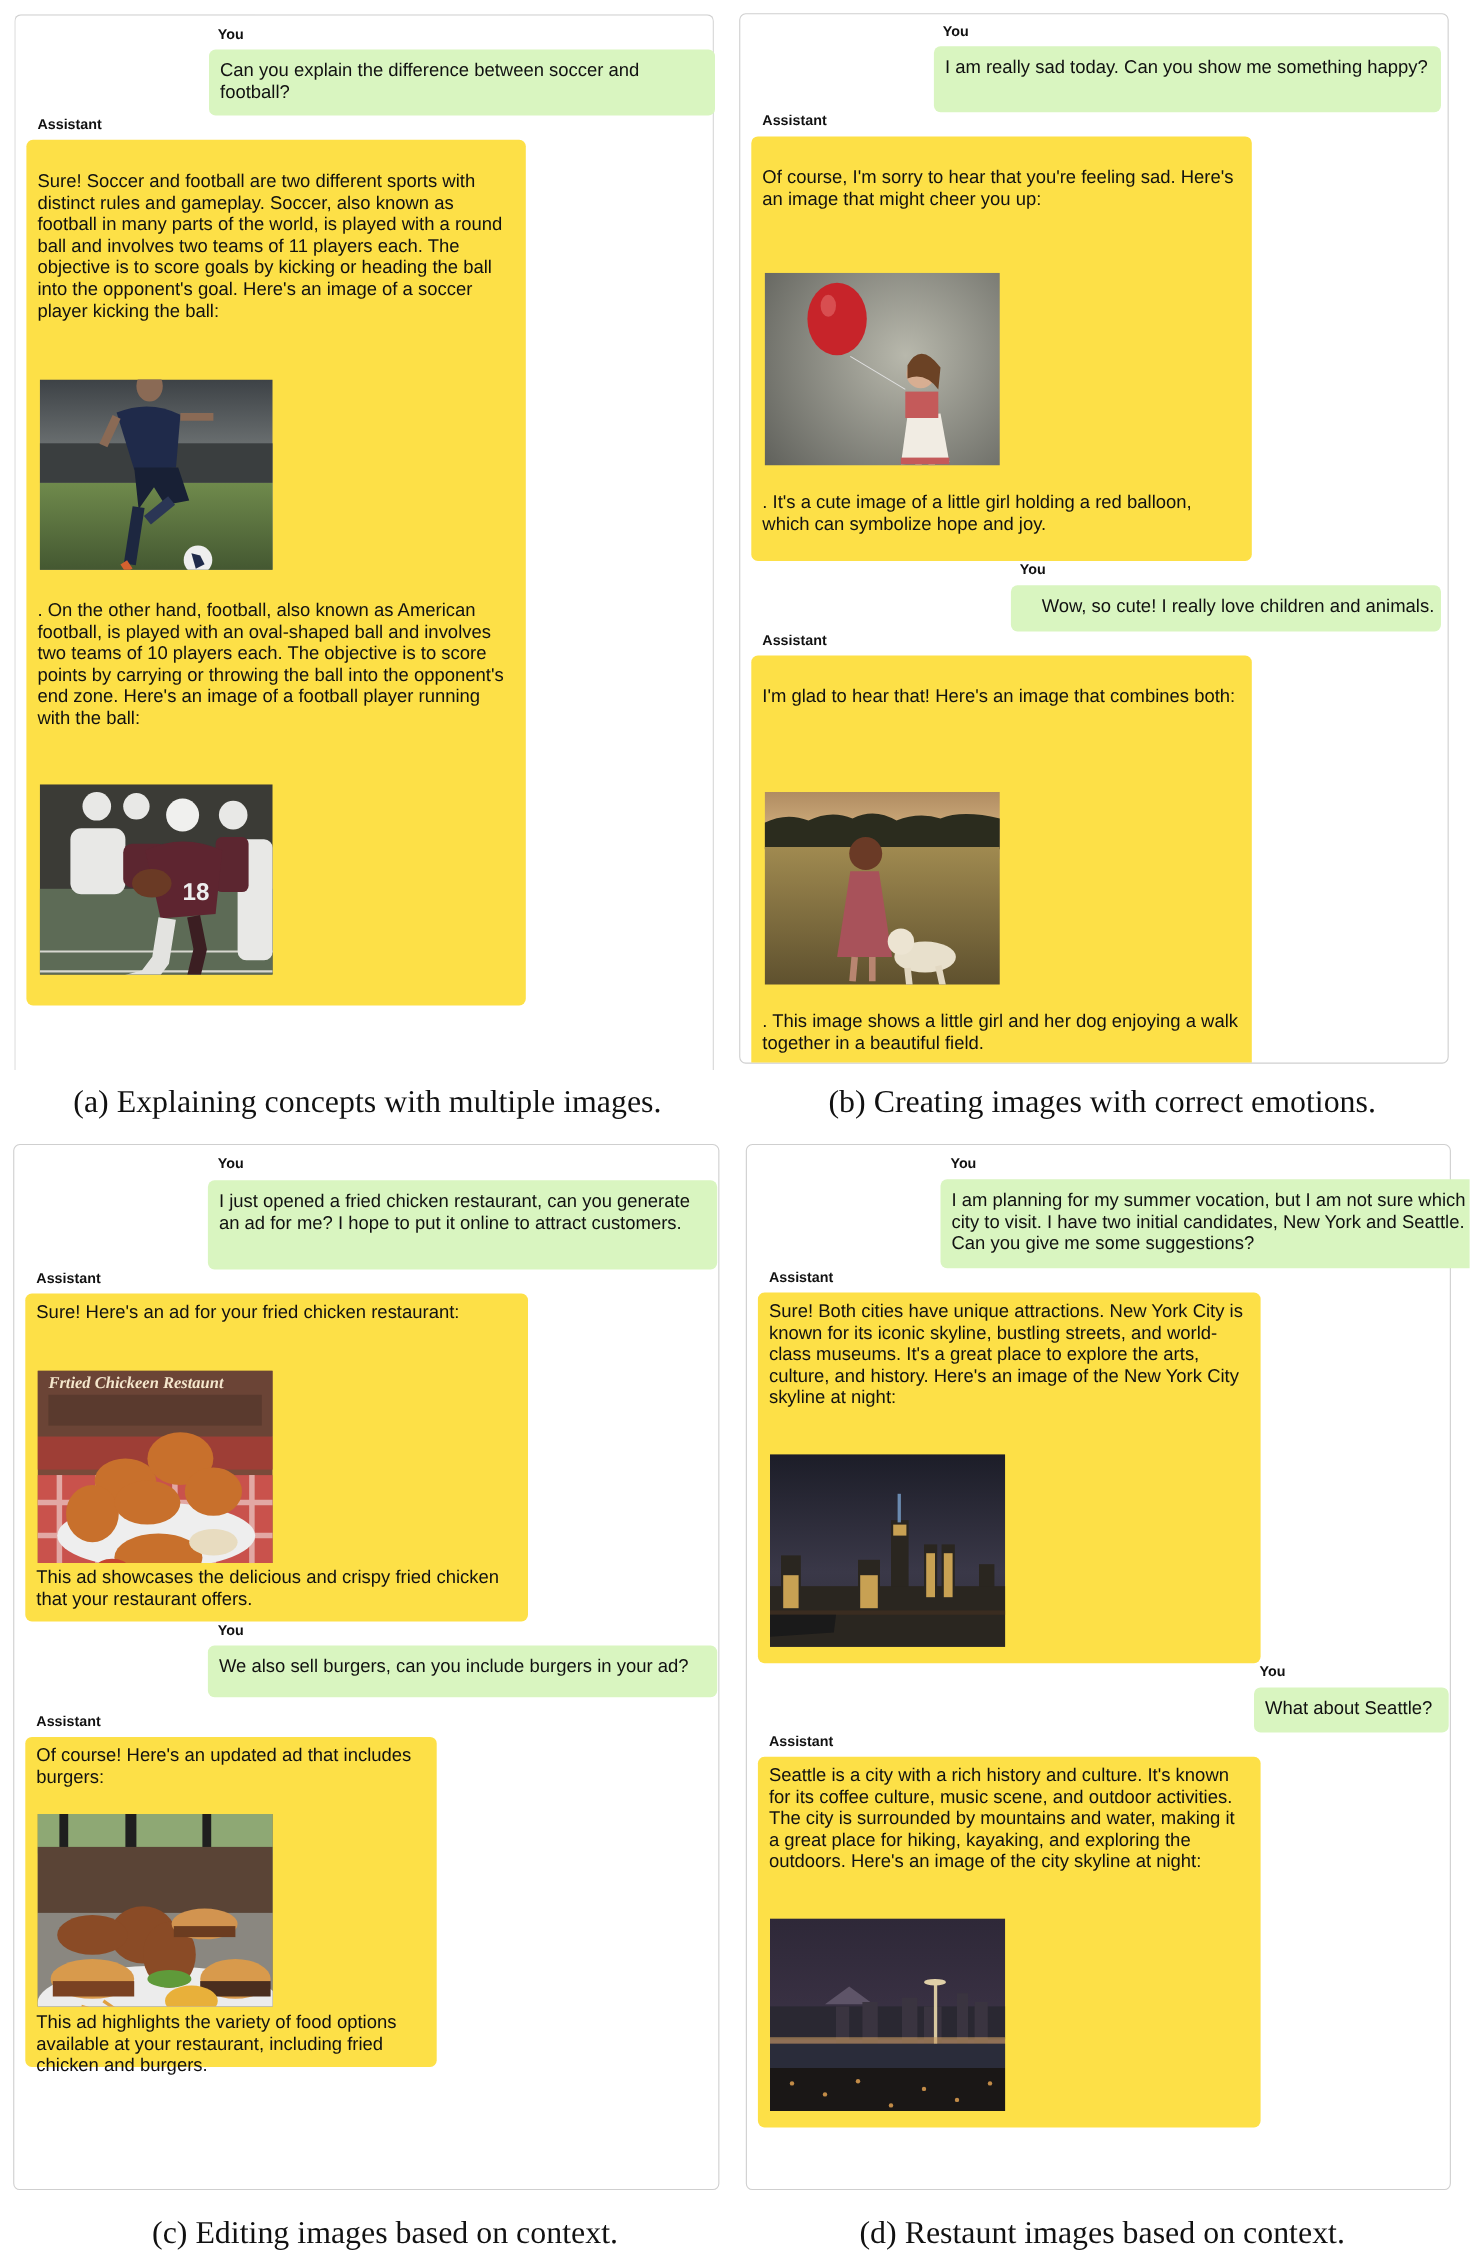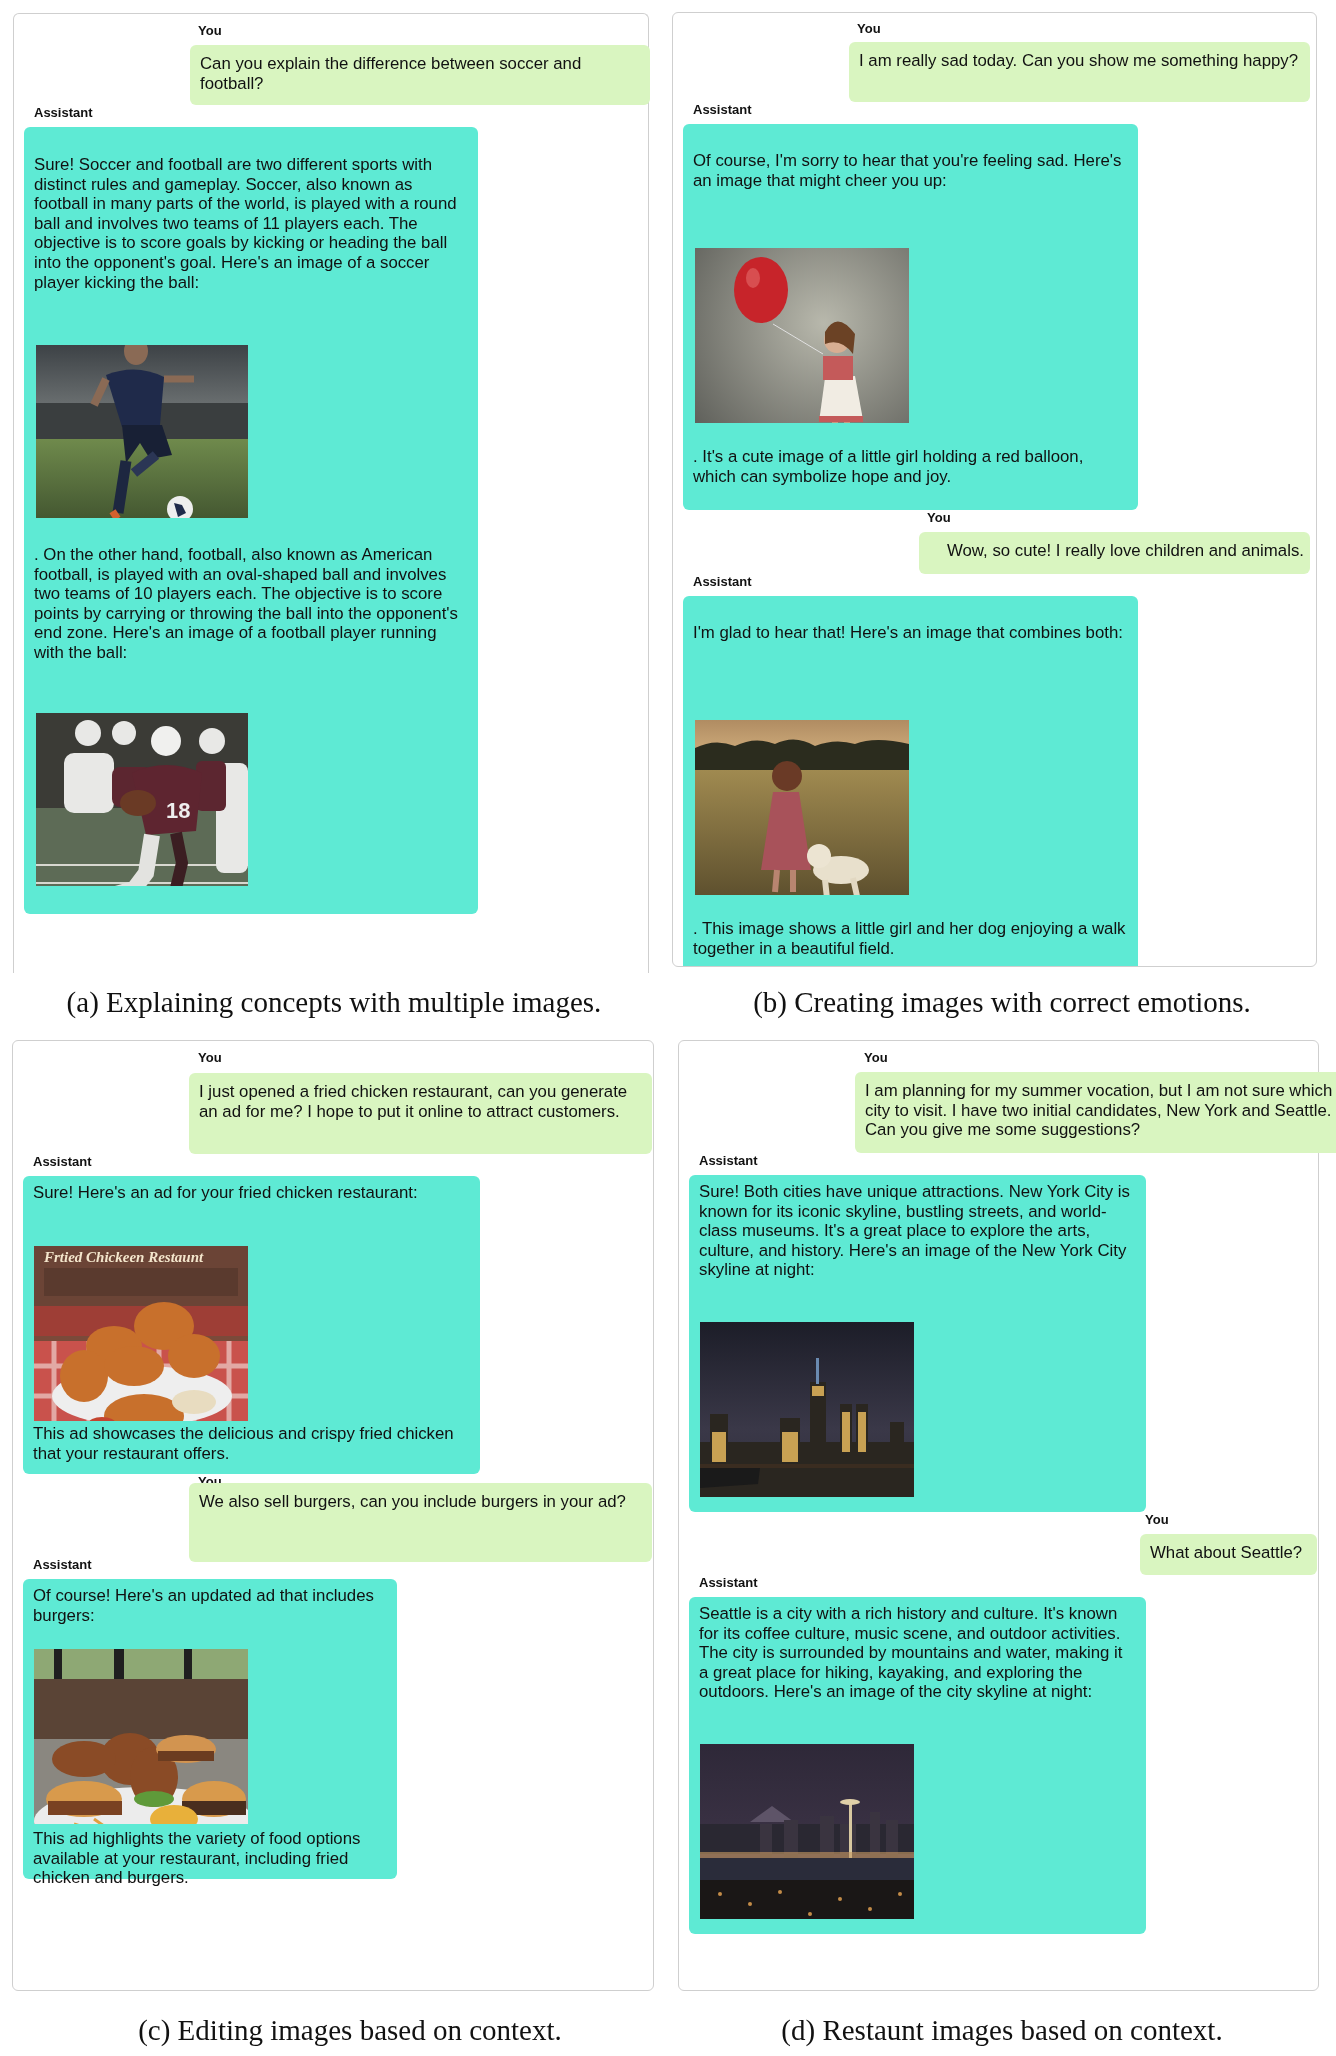--- a/index.html
+++ b/index.html
@@ -2,21 +2,21 @@
 <html><head>
 <meta charset="utf-8">
 <style>
   html, body { margin:0; padding:0; background:#ffffff; }
   body { width:1336px; height:2056px; position:relative; overflow:hidden; font-family:"Liberation Sans", sans-serif; color:#111; }
   .panel { position:absolute; border:1.5px solid #cfcfcf; border-radius:6px; background:#fff; box-sizing:border-box; }
   .panel.open-bottom { border-bottom:none; border-bottom-left-radius:0; border-bottom-right-radius:0; }
   .who { position:absolute; font-size:13px; font-weight:bold; color:#111; }
   .bubble { position:absolute; box-sizing:border-box; font-size:16.8px; line-height:19.6px; border-radius:6px; white-space:pre-wrap; }
   .user { background:#d9f5c0; padding:9px 10px; }
-  .bot { background:#5eead4; padding:0 10px; }
+  .bot { background:#fde047; padding:0 10px; }
   .txt { position:absolute; font-size:16.8px; line-height:19.6px; white-space:pre-wrap; left:10px; right:10px; }
   .img { position:absolute; overflow:hidden; }
   .caption { position:absolute; font-family:"Liberation Serif", serif; font-size:29px; color:#111; text-align:center; width:668px; }
   svg { display:block; }
 </style>
 </head>
 <body>
 
 <div class="panel open-bottom" style="left:13px; top:13px; width:636px; height:960px;">
   <div class="who" style="left:184px; top:9px;">You</div>
@@ -183,21 +183,21 @@
           <ellipse cx="110" cy="170" rx="40" ry="22"></ellipse>
             <ellipse cx="100" cy="120" rx="30" ry="20"></ellipse>
         </g>
         <ellipse cx="160" cy="156" rx="22" ry="12" fill="#e8dcc0"></ellipse>
         <ellipse cx="68" cy="178" rx="14" ry="7" fill="#c4452f"></ellipse>
       </svg>
     </div>
     <div class="txt" style="top:248px;">This ad showcases the delicious and crispy fried chicken that your restaurant offers.</div>
   </div>
   <div class="who" style="left:185px; top:433px;">You</div>
-  <div class="bubble user" style="left:176px; top:442px; width:463px; height:79px;">We also sell burgers, can you include burgers in your ad?</div>
+  <div class="bubble user" style="left:176px; top:455px; width:463px; height:47px;">We also sell burgers, can you include burgers in your ad?</div>
   <div class="who" style="left:20px; top:516px;">Assistant</div>
   <div class="bubble bot" style="left:10px; top:538px; width:374px; height:300px;">
     <div class="txt" style="top:7px;">Of course! Here's an updated ad that includes burgers:</div>
     <div class="img" style="left:11px; top:31px; width:214px; height:214px;">
       <svg width="214" height="214" viewBox="0 0 214 214">
         <rect width="214" height="214" fill="#5f5a52"></rect>
         <rect width="214" height="36" fill="#8ea874"></rect>
         <rect x="80" y="0" width="10" height="80" fill="#1f1f1f"></rect>
           <rect x="150" y="0" width="8" height="80" fill="#1f1f1f"></rect>
           <rect x="20" y="0" width="8" height="60" fill="#1f1f1f"></rect>

